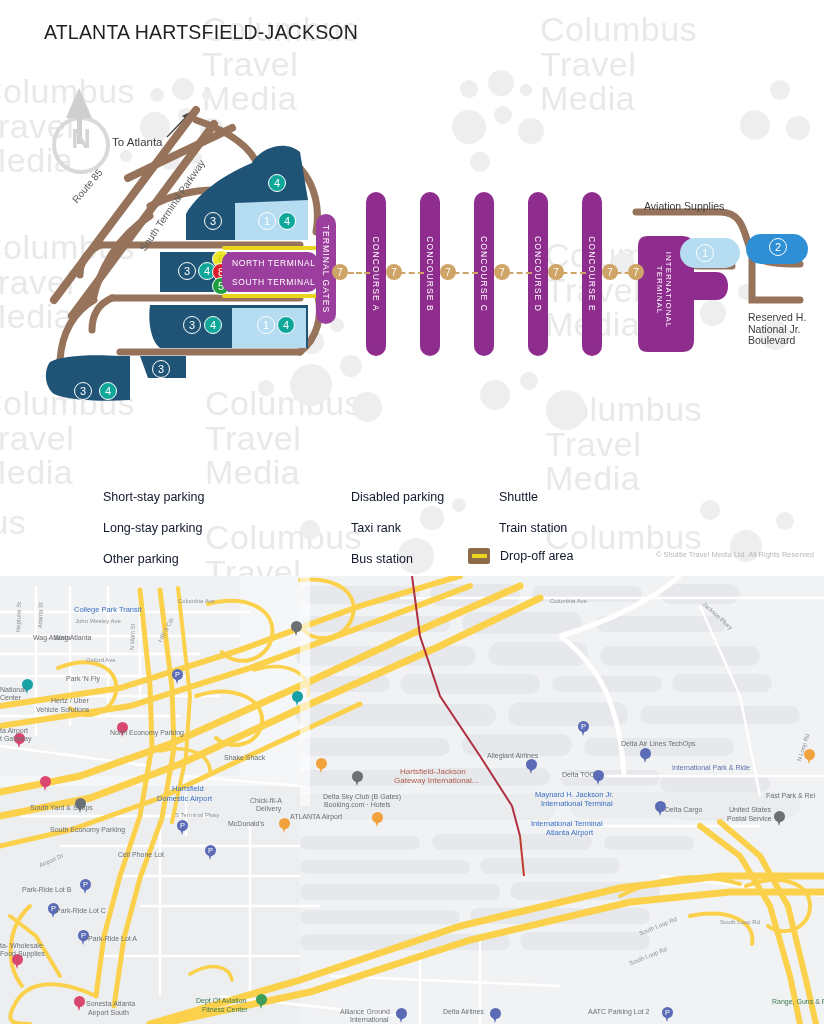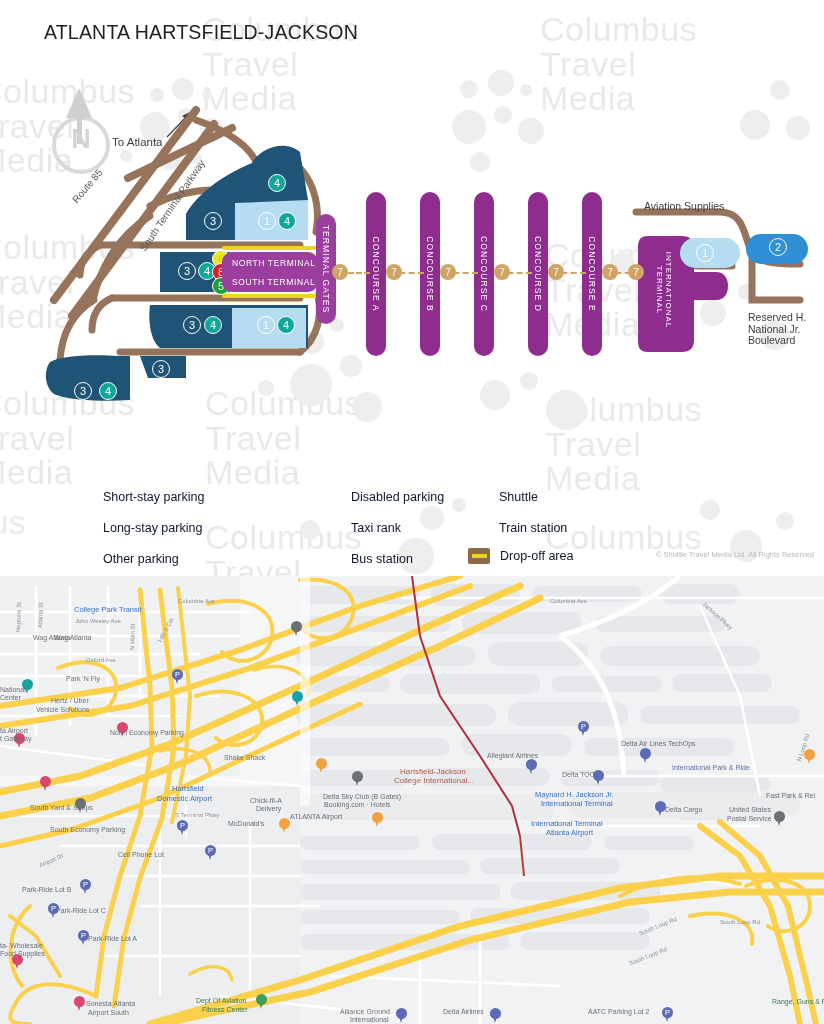--- a/index.html
+++ b/index.html
@@ -708,21 +708,21 @@
         <div class="g-lbl poi" style="left: 224px; top: 178px;">Shake Shack</div>
         <div class="g-lbl blue" style="left: 172px; top: 209px;">Hartsfield</div>
         <div class="g-lbl blue" style="left: 157px; top: 219px;">Domestic Airport</div>
         <div class="g-lbl poi" style="left: 250px; top: 221px;">Chick-fil-A</div>
         <div class="g-lbl poi" style="left: 256px; top: 229px;">Delivery</div>
         <div class="g-lbl poi" style="left: 228px; top: 244px;">McDonald's</div>
         <div class="g-lbl poi" style="left: 323px; top: 217px;">Delta Sky Club (B Gates)</div>
         <div class="g-lbl poi" style="left: 324px; top: 225px;">Booking.com · Hotels</div>
         <div class="g-lbl poi" style="left: 290px; top: 237px;">ATLANTA Airport</div>
         <div class="g-lbl red" style="left: 400px; top: 192px;">Hartsfield-Jackson</div>
-        <div class="g-lbl red" style="left: 394px; top: 201px;">College International...</div>
+        <div class="g-lbl red" style="left: 394px; top: 201px;">Gateway International...</div>
         <div class="g-lbl poi" style="left: 487px; top: 176px;">Allegiant Airlines</div>
         <div class="g-lbl poi" style="left: 621px; top: 164px;">Delta Air Lines TechOps</div>
         <div class="g-lbl poi" style="left: 562px; top: 195px;">Delta TOC</div>
         <div class="g-lbl park" style="left: 672px; top: 188px;">International Park &amp; Ride</div>
         <div class="g-lbl blue" style="left: 535px; top: 215px;">Maynard H. Jackson Jr.</div>
         <div class="g-lbl blue" style="left: 541px; top: 224px;">International Terminal</div>
         <div class="g-lbl blue" style="left: 531px; top: 244px;">International Terminal</div>
         <div class="g-lbl blue" style="left: 546px; top: 253px;">Atlanta Airport</div>
         <div class="g-lbl poi" style="left: 665px; top: 230px;">Delta Cargo</div>
         <div class="g-lbl poi" style="left: 729px; top: 230px;">United States</div>

